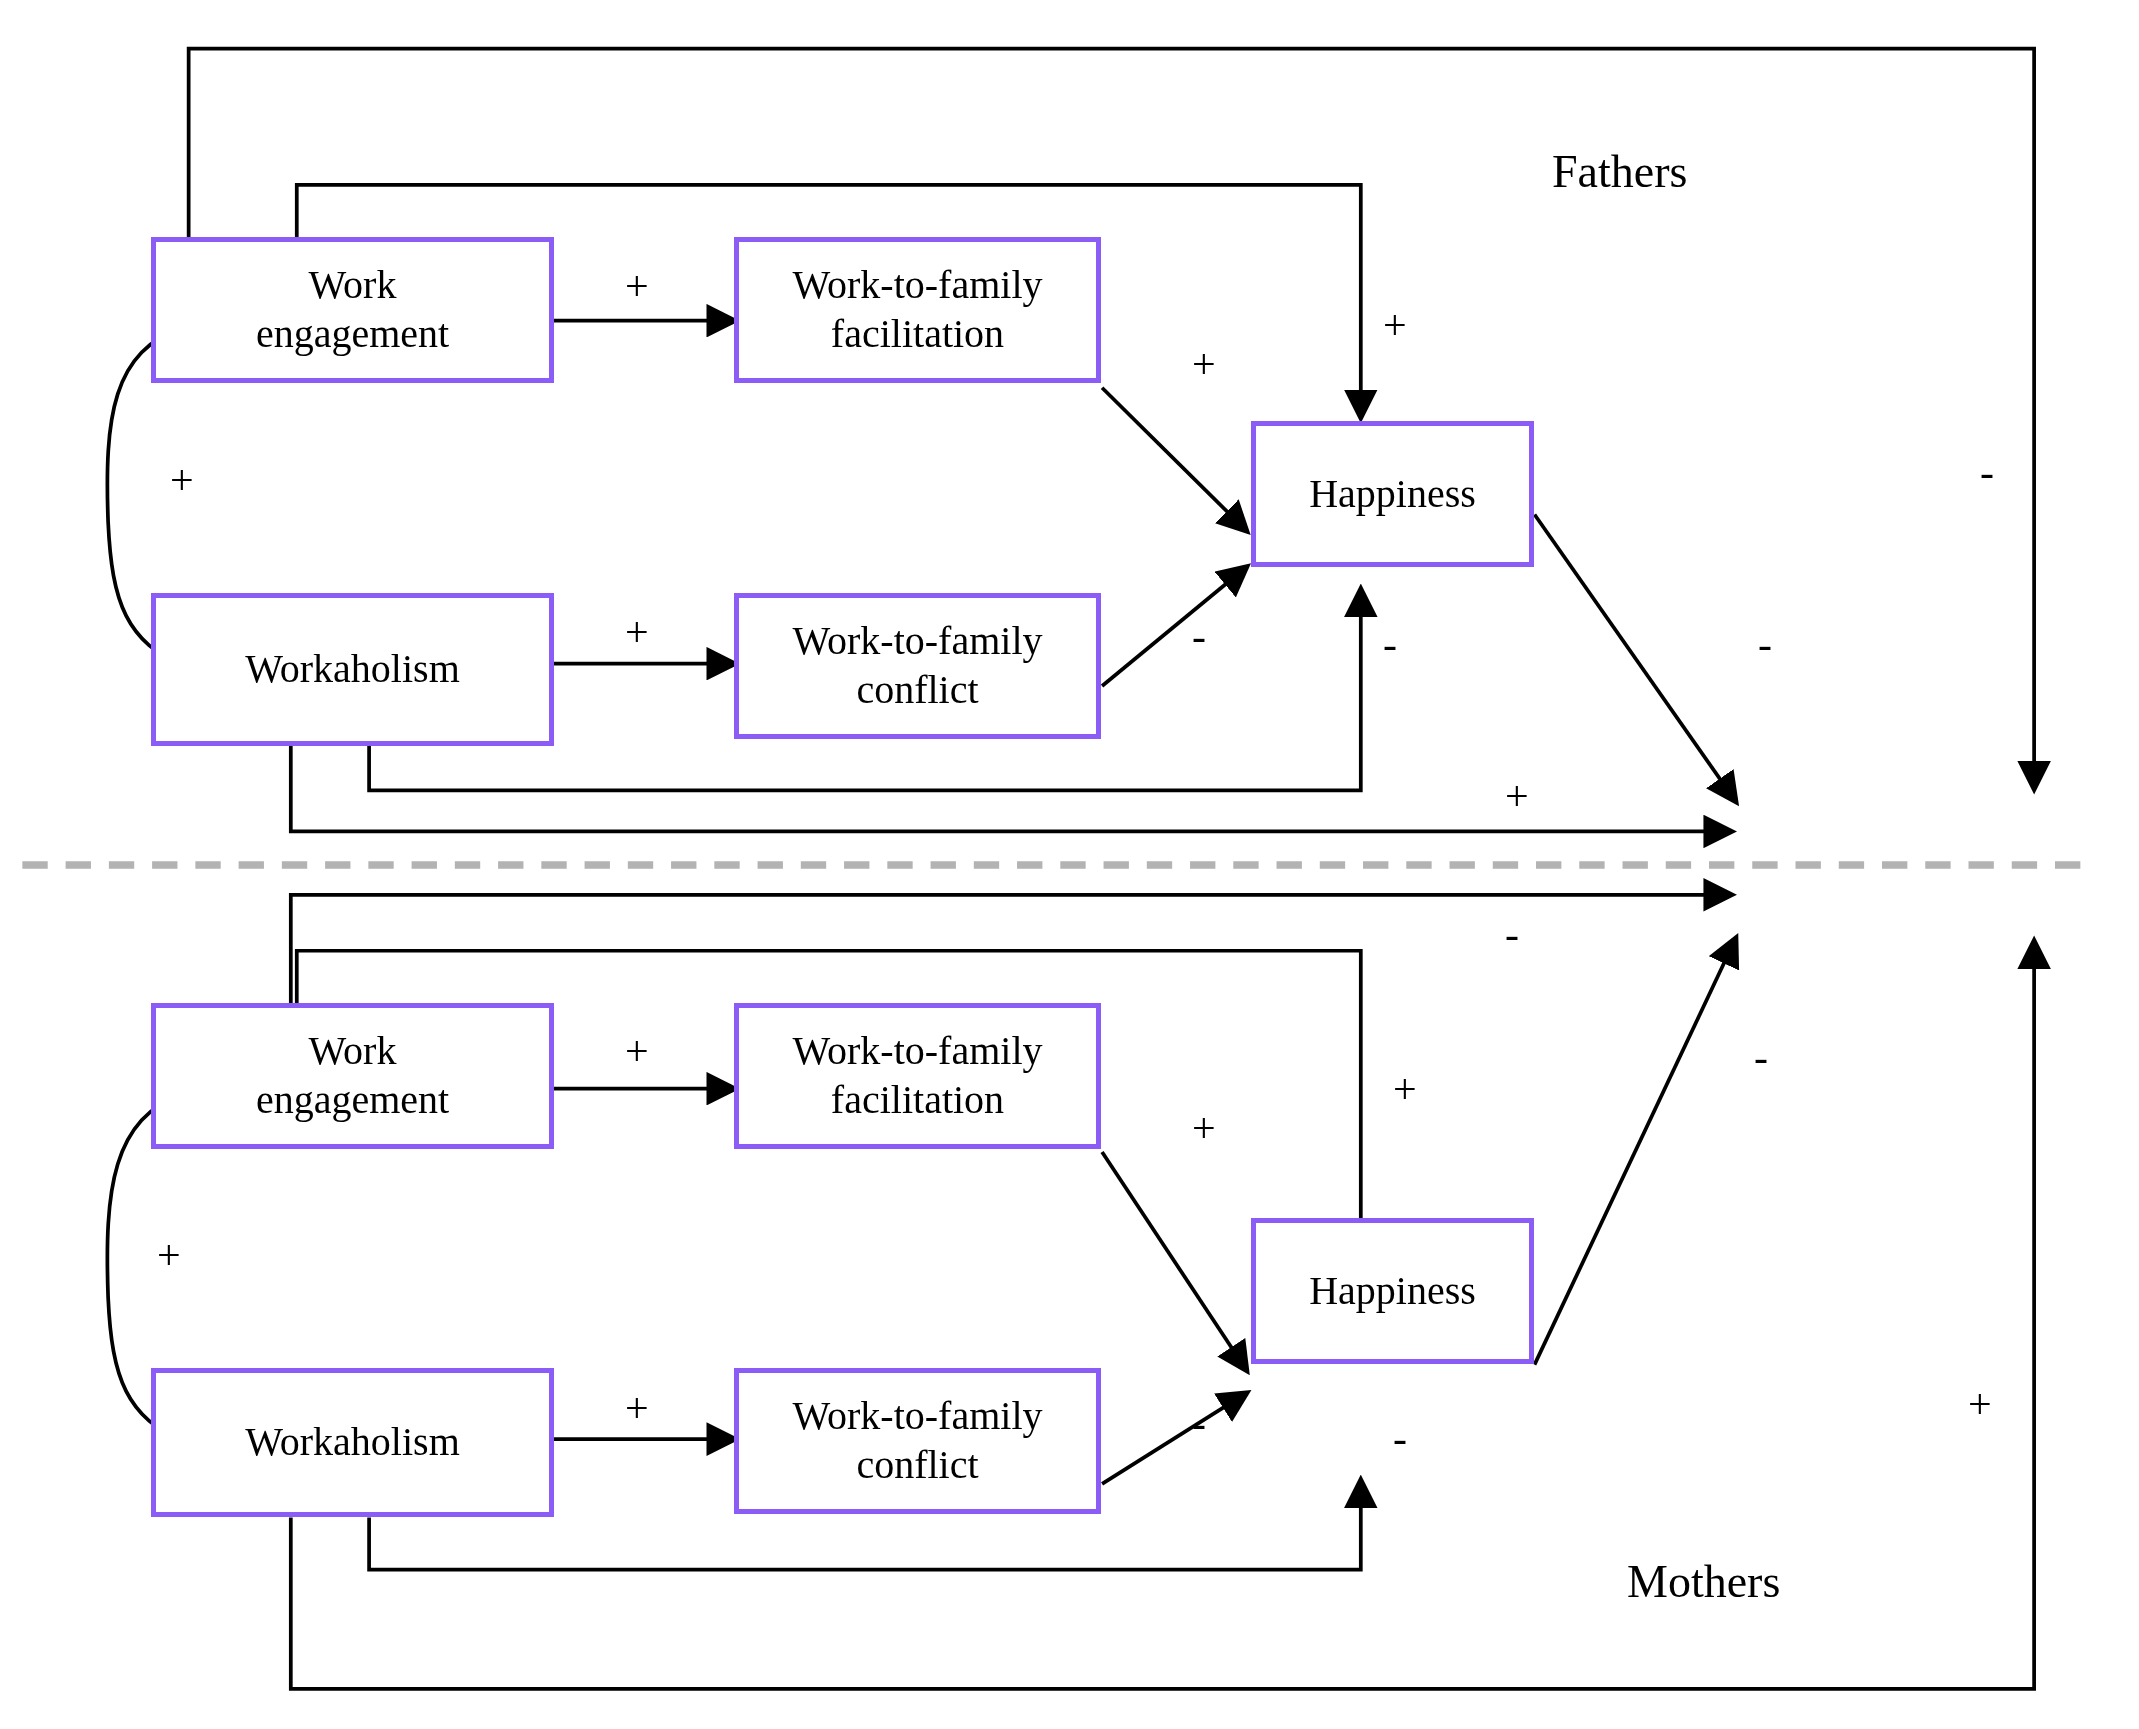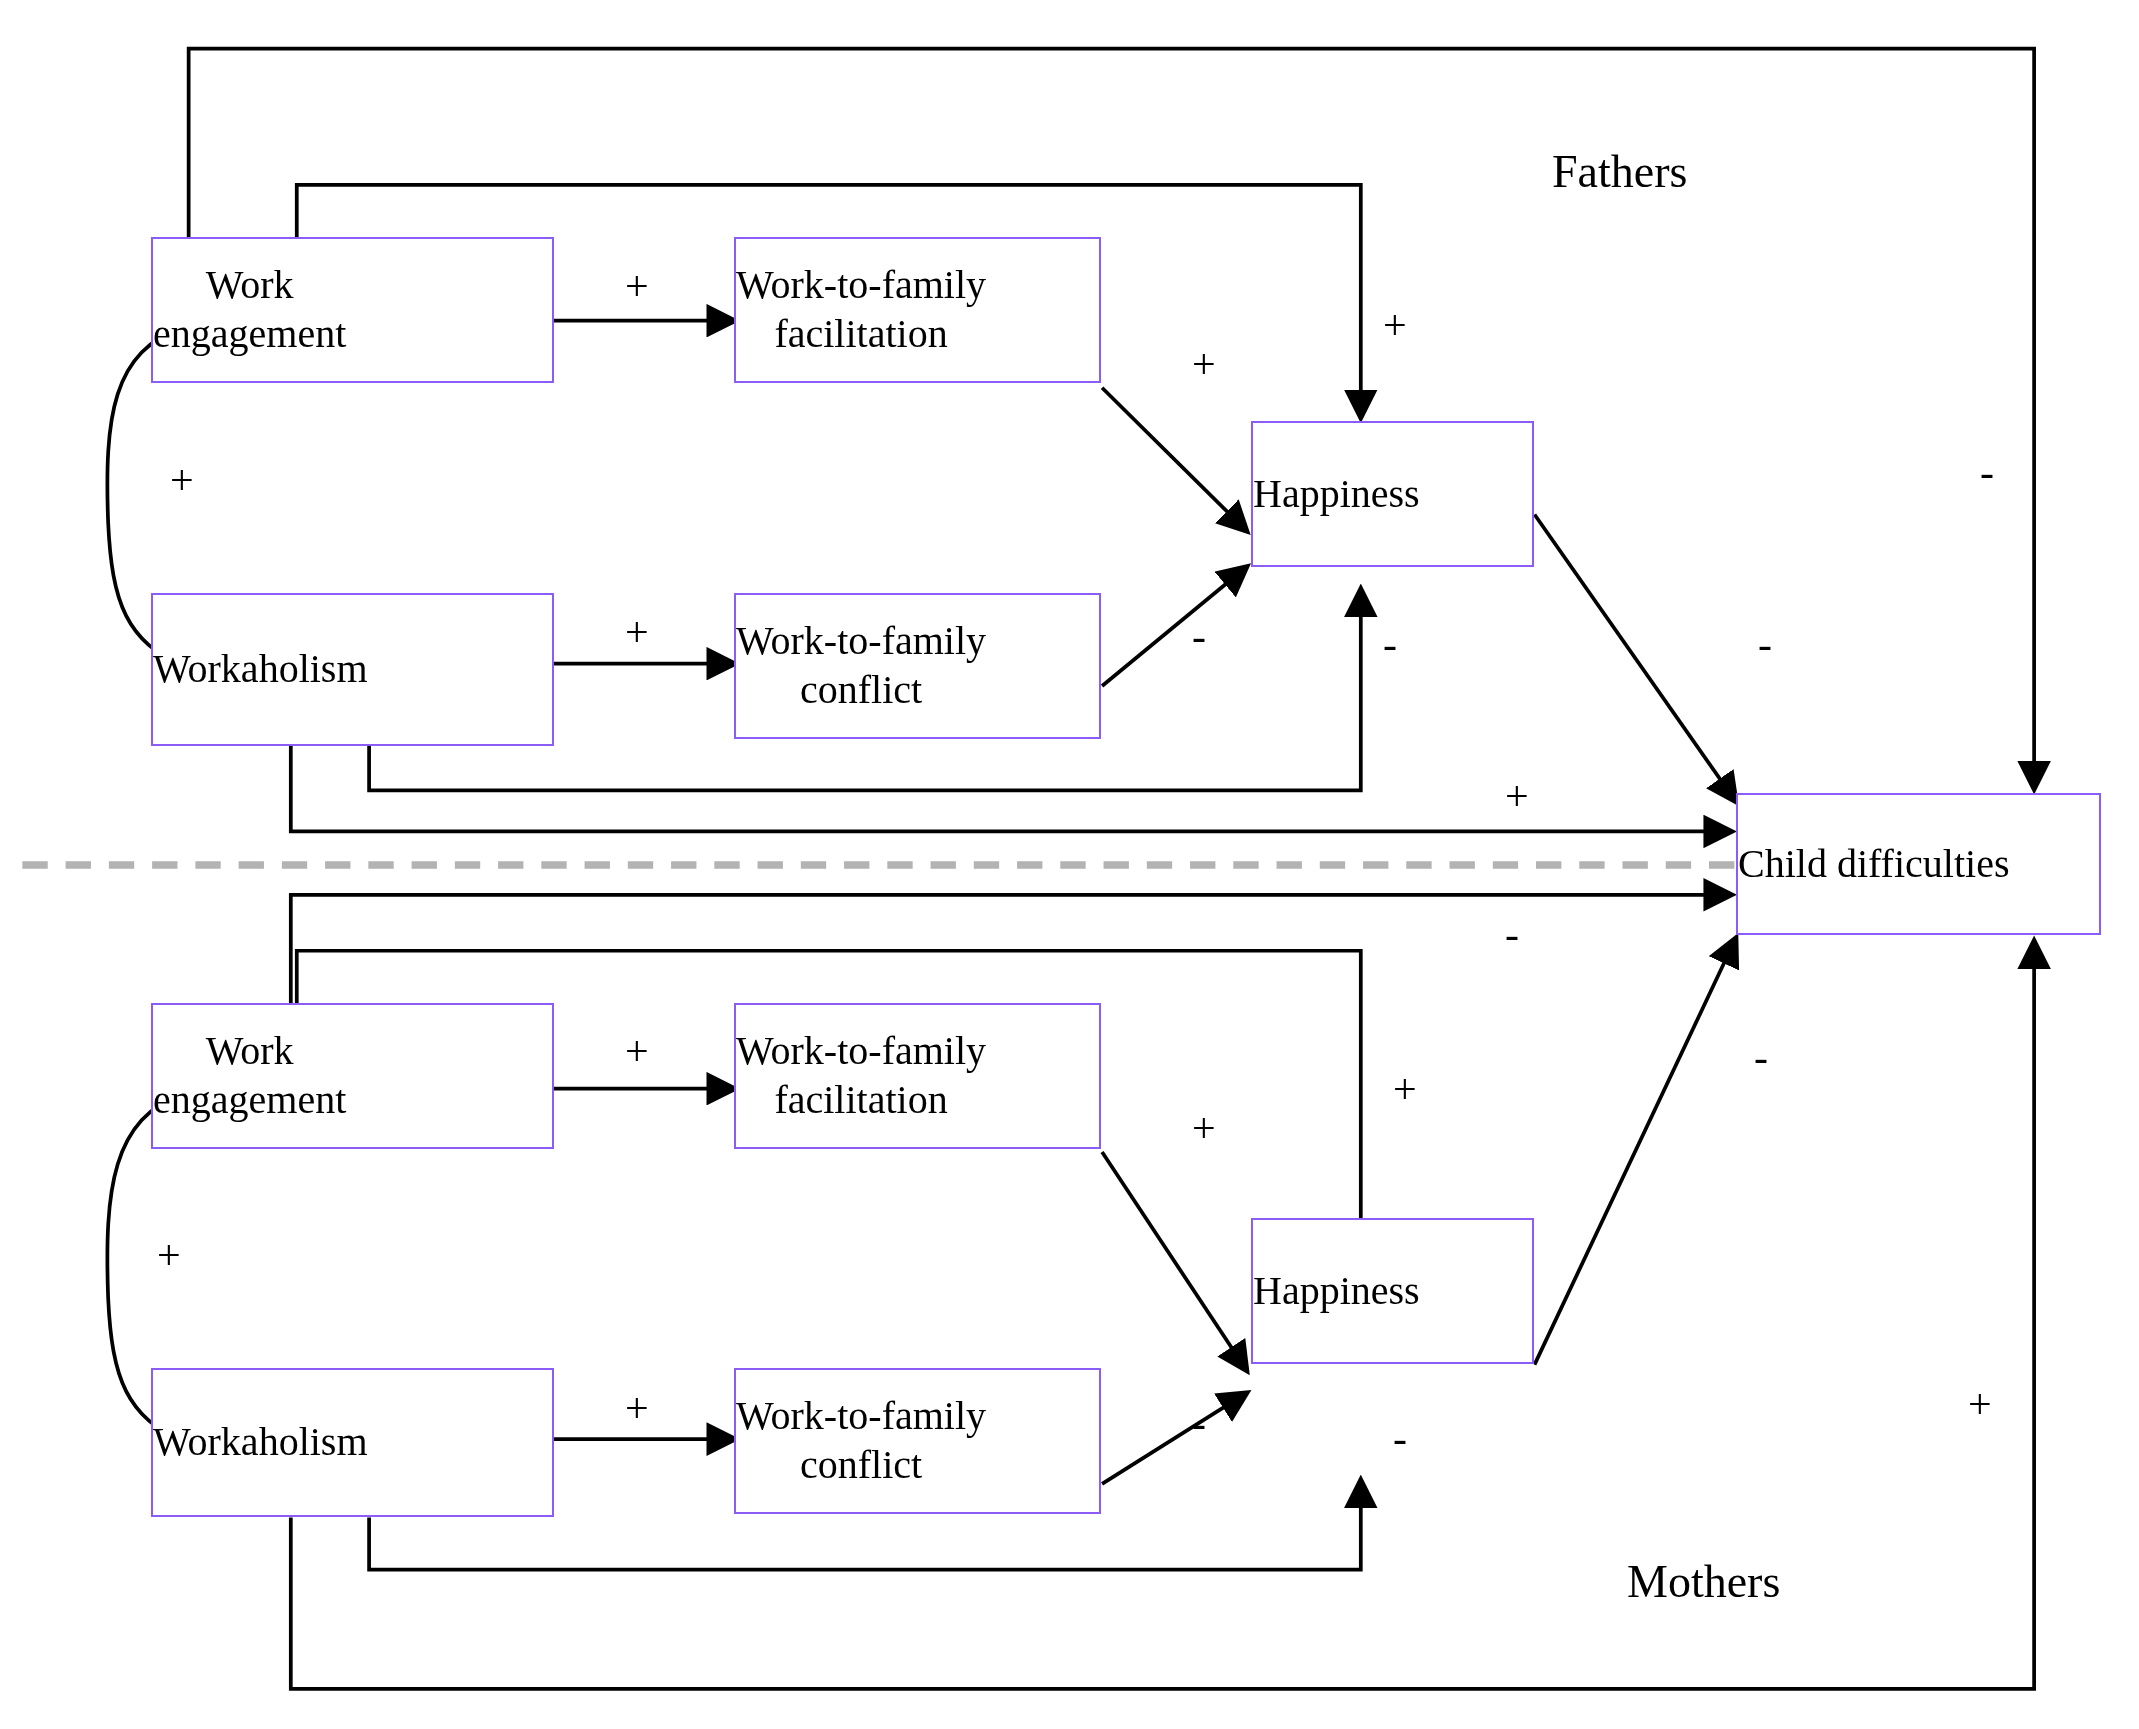--- a/index.html
+++ b/index.html
@@ -1,19 +1,19 @@
 <!DOCTYPE html>
 <html style="font-size:12px"><head>
 <meta charset="utf-8">
 <style>
   html,body{margin:0;padding:0;background:#ffffff;}
   body{font-family:"Liberation Serif", serif;}
   #stage{position:relative;width:2140px;height:1730px;background:#fff;overflow:hidden;}
   svg{position:absolute;left:0;top:0;width:2140px;height:1730px;}
-  .nodebox{position:absolute;border:2px solid #8b5cf6;background:#fff;display:flex;align-items:center;justify-content:flex-start;text-align:center;box-sizing:border-box;}
+  .nodebox{position:absolute;border:5px solid #8b5cf6;background:#fff;display:flex;align-items:center;justify-content:center;text-align:center;box-sizing:border-box;}
   .nodebox span{display:block;font-size:40px;line-height:1.22;color:#000;font-family:"Liberation Serif", serif;}
   .grouplabel{position:absolute;font-size:46px;color:#000;font-family:"Liberation Serif", serif;white-space:nowrap;}
   .signlab{position:absolute;font-size:42px;color:#000;font-family:"Liberation Serif", serif;line-height:1;}
 </style>
 </head>
 <body>
 
 <div id="stage">
 
   <svg viewBox="0 0 2870 2320">
@@ -93,23 +93,20 @@
   <div class="nodebox" style="left:734px;top:1003px;width:367px;height:146px;">
     <span>Work-to-family<br>facilitation</span>
   </div>
   <div class="nodebox" style="left:734px;top:1368px;width:367px;height:146px;">
     <span>Work-to-family<br>conflict</span>
   </div>
   <div class="nodebox" style="left:1251px;top:1218px;width:283px;height:146px;">
     <span>Happiness</span>
   </div>
 
-  <div class="nodebox" style="left:1736px;top:793px;width:365px;height:142px;">
-    <span>Child difficulties</span>
-  </div>
 
   <div class="grouplabel" style="left:1552px;top:145px;">Fathers</div>
   <div class="grouplabel" style="left:1611px;top:1555px;margin-left:16px;">Mothers</div>
 
   <div class="signlab" style="left:170px;top:459px;">+</div>
   <div class="signlab" style="left:625px;top:265px;">+</div>
   <div class="signlab" style="left:625px;top:611px;">+</div>
   <div class="signlab" style="left:1192px;top:343px;">+</div>
   <div class="signlab" style="left:1192px;top:615px;">-</div>
   <div class="signlab" style="left:1383px;top:304px;">+</div>

